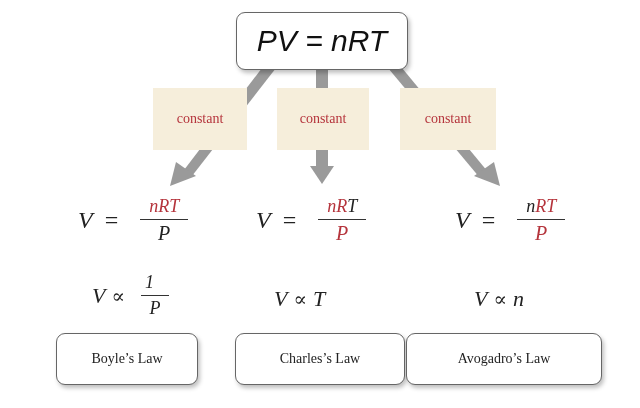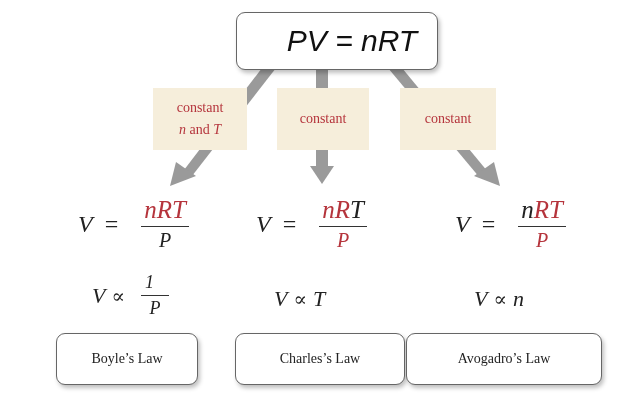--- a/index.html
+++ b/index.html
@@ -1,23 +1,23 @@
 <!DOCTYPE html>
 <html><head>
 <meta charset="utf-8">
 <style>
   html, body { margin:0; padding:0; background:#ffffff; }
   body { width:640px; height:408px; position:relative; overflow:hidden; font-family:"Liberation Serif","DejaVu Serif",serif; color:#222; }
-  .top-box { position:absolute; left:236px; top:12px; width:170px; height:56px; border:1.5px solid #666; border-radius:9px; background:#fff; box-shadow:2px 3px 4px rgba(0,0,0,0.25); display:flex; align-items:center; justify-content:center; font-family:"Liberation Sans","DejaVu Sans",sans-serif; font-style:italic; font-size:30px; color:#111; z-index:3;padding-left:30px; }
+  .top-box { position:absolute; left:236px; top:12px; width:170px; height:56px; border:1.5px solid #666; border-radius:9px; background:#fff; box-shadow:2px 3px 4px rgba(0,0,0,0.25); display:flex; align-items:center; justify-content:center; font-family:"Liberation Sans","DejaVu Sans",sans-serif; font-style:italic; font-size:30px; color:#111; z-index:3; }
   svg.arrows { position:absolute; left:0; top:0; z-index:1; }
   .cond { position:absolute; top:88px; height:62px; background:#f6eedb; color:#b5343c; font-size:14px; line-height:22px; text-align:center; display:flex; flex-direction:column; justify-content:center; z-index:2; }
   .cond i { font-style:italic; }
   .eq { position:absolute; font-size:24px; font-style:italic; display:flex; align-items:center; }
   .frac { display:inline-flex; flex-direction:column; align-items:center; margin-left:10px; }
-  .frac .num { padding:0 4px 2px; font-size:25px; }
+  .frac .num { padding:0 4px 2px; font-size:18px; }
   .frac .den { border-top:1.5px solid #333; padding:2px 4px 0; font-size:20px; min-width:40px; text-align:center; }
   .red { color:#b5343c; }
   .op { font-style:normal; margin:0 12px; }
   .prop { position:absolute; font-size:22px; font-style:italic; display:flex; align-items:center; }
   .prop .sym { font-style:normal; margin:0 6px; font-size:20px; }
   .prop .frac .num, .prop .frac .den { font-size:18px; min-width:20px; }
   .law { position:absolute; top:333px; height:50px; border:1.2px solid #666; border-radius:9px; background:#fff; box-shadow:2px 3px 4px rgba(0,0,0,0.25); display:flex; align-items:center; justify-content:center; font-size:14px; color:#222; }
 </style>
 </head>
 <body>
@@ -33,21 +33,20 @@
     <rect x="316" y="68" width="12" height="100"></rect>
     <polygon points="310,166 334,166 322,184"></polygon>
 
     <polygon points="388,68 402,68 488,172 480,178"></polygon>
     <polygon points="500,186 474,176 494,162"></polygon>
   </g>
 </svg>
 
 <div class="cond" style="left:153px;width:94px;">
   <div>constant</div>
-  <div><i>n</i><span> and </span><i>T</i></div>
 </div>
 <div class="cond" style="left:277px;width:92px;">
   <div>constant</div>
 </div>
 <div class="cond" style="left:400px;width:96px;">
   <div>constant</div>
 </div>
 
 <div class="eq" style="left:78px;top:196px;">
   <span>V</span>

